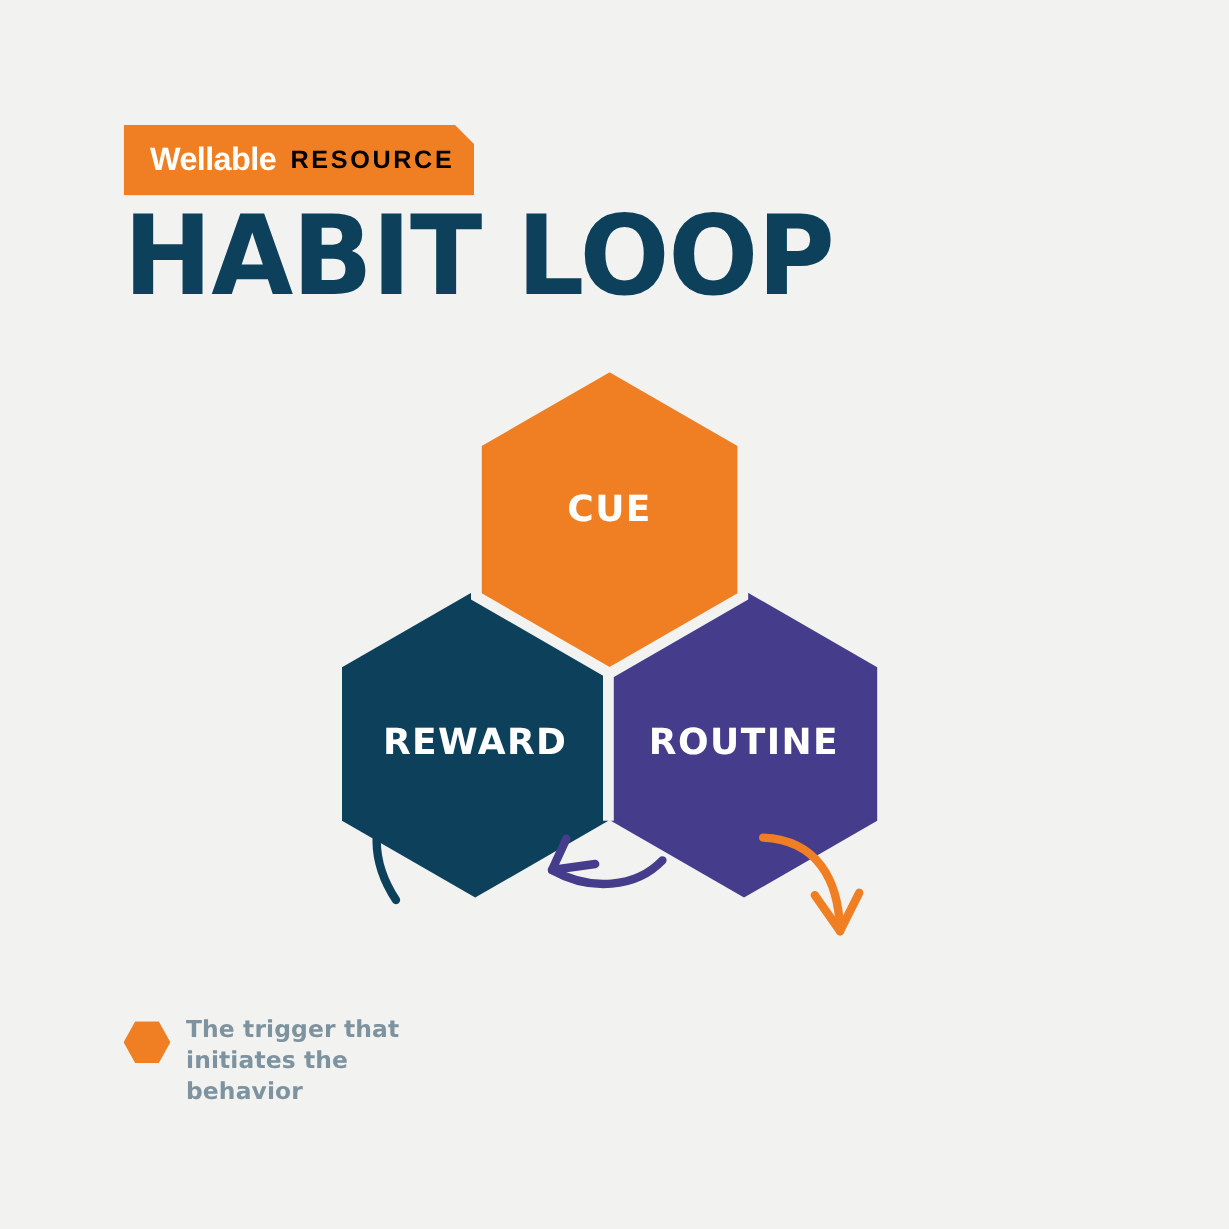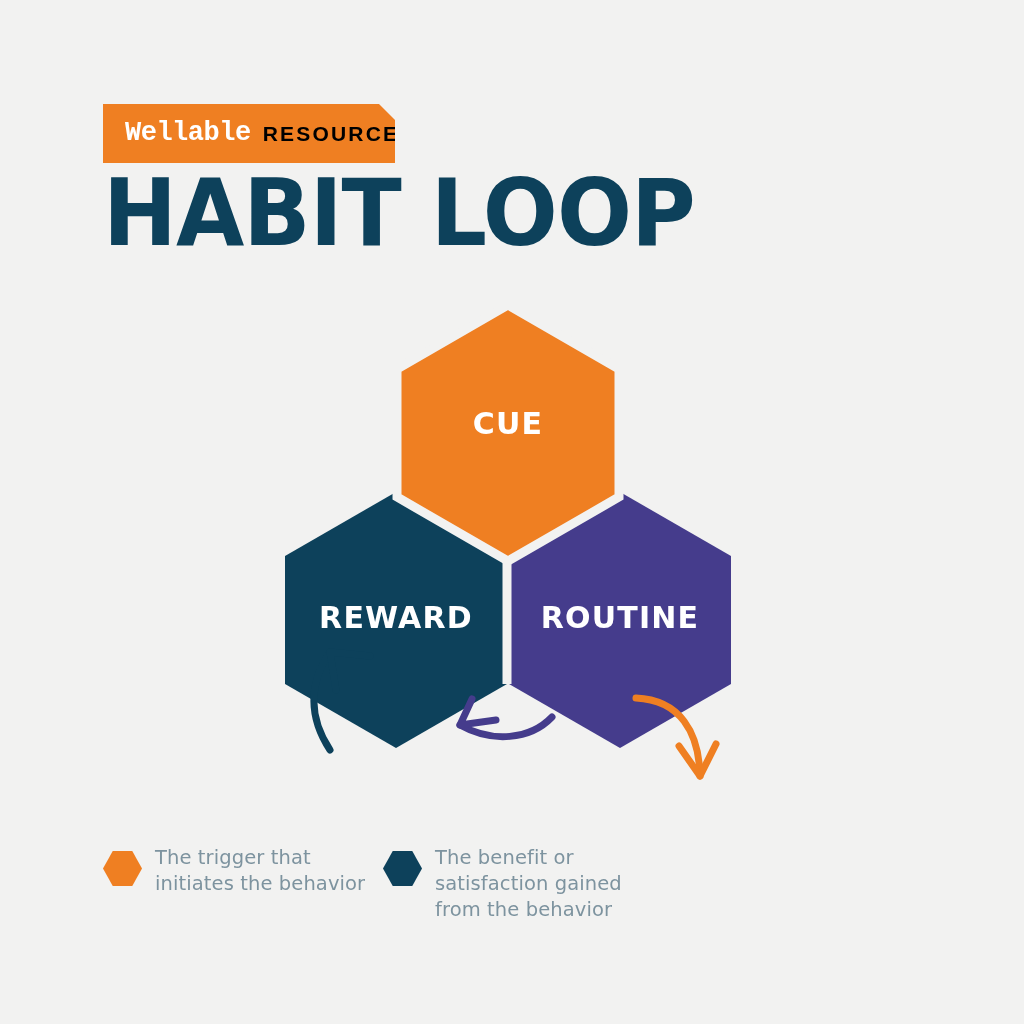--- a/index.html
+++ b/index.html
@@ -29,21 +29,21 @@
     padding-left: 22px;
     box-sizing: border-box;
     gap: 12px;
   }
   #badge .brand {
     color: #ffffff;
     font-weight: bold;
     font-size: 27px;
     letter-spacing: -0.5px;
     line-height: 1;
-    font-family: Liberation Mono, monospace;
+    font-family: Liberation Sans, sans-serif;
   }
   #badge .kind {
     color: #000000;
     font-weight: bold;
     font-size: 21px;
     letter-spacing: 2.2px;
     line-height: 1;
     font-family: "Liberation Sans", sans-serif;
   }
 
@@ -80,21 +80,22 @@
     letter-spacing: 1.2px;
   }
 
   
   #legend {
     position: absolute;
     left: 103px;
     top: 845px;
     width: 840px;
     display: flex;
-    gap: 0;
+    gap: 16px;
+    font-weight: bold;
   }
   .legend-item {
     display: flex;
     align-items: flex-start;
     gap: 13px;
     width: 280px;
   }
   .legend-swatch {
     flex: 0 0 auto;
     width: 39px;
@@ -165,18 +166,14 @@
 </div>
 
 <div id="legend">
 
   <div class="legend-item">
     <span class="legend-swatch" style="background: rgb(239, 127, 34);"></span>
     <span class="legend-text">The trigger that initiates the behavior</span>
   </div>
 
 
-  <div class="legend-item">
-    <span class="legend-swatch" style="background: rgb(13, 65, 91);"></span>
-    <span class="legend-text">The benefit or satisfaction gained from the behavior</span>
-  </div>
 
 </div>
 
 </body></html>

